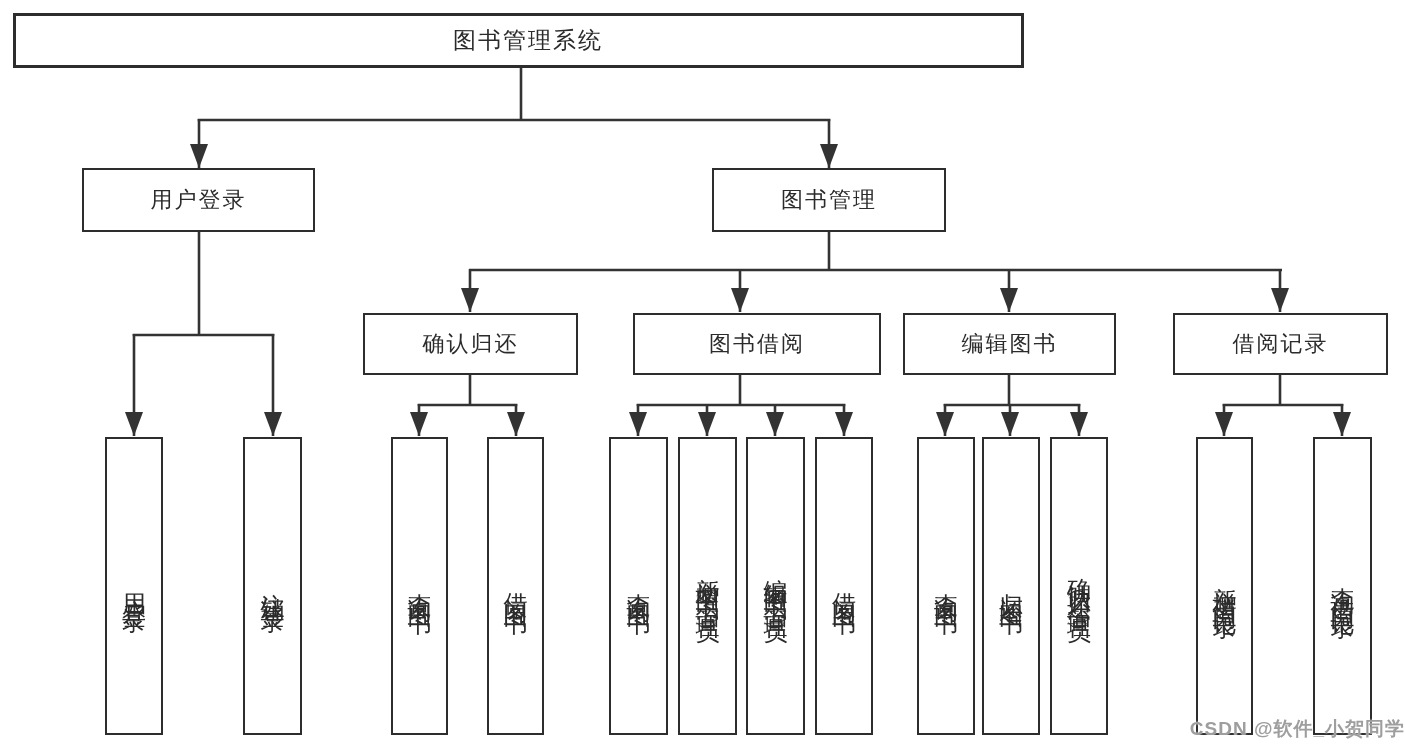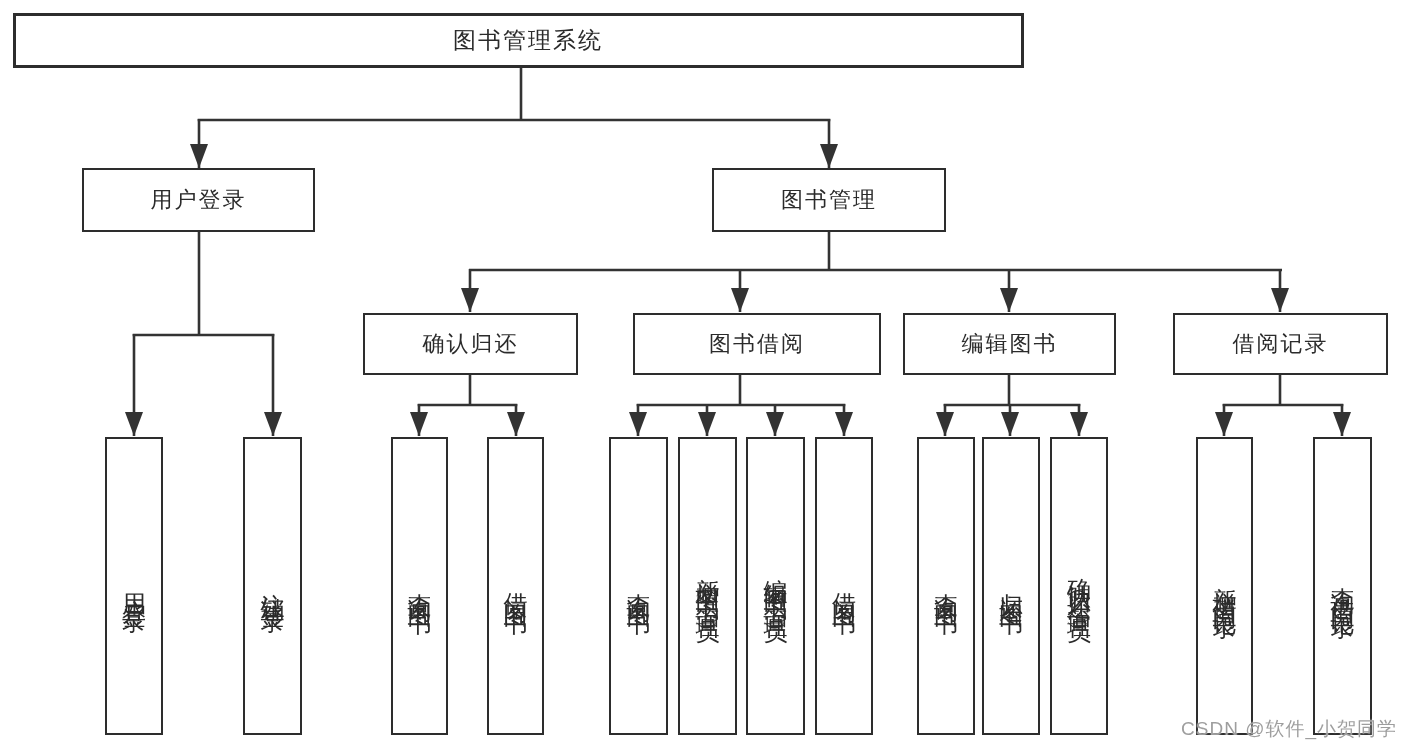--- a/index.html
+++ b/index.html
@@ -29,27 +29,28 @@
   .vnode{
     writing-mode:vertical-rl;
     text-orientation:mixed;
     font-size:24px;
     letter-spacing:6px;
     line-height:1;
     white-space:normal;
   }
   .watermark{
     position:absolute;
-    right:8px;
+    right:0;
     bottom:5px;
     font-size:19px;
     letter-spacing:1px;
     color:#9e9e9e;
     text-shadow:0 0 2px #ffffff;
     z-index:5;
+    font-weight:bold;
   }
 </style>
 </head>
 <body>
 
 <div id="canvas">
 
   <svg id="wires" width="1405" height="747" viewBox="0 0 1405 747">
     <defs>
       <marker id="arrow" markerUnits="userSpaceOnUse" markerWidth="26" markerHeight="20" refX="24" refY="9" orient="auto">

